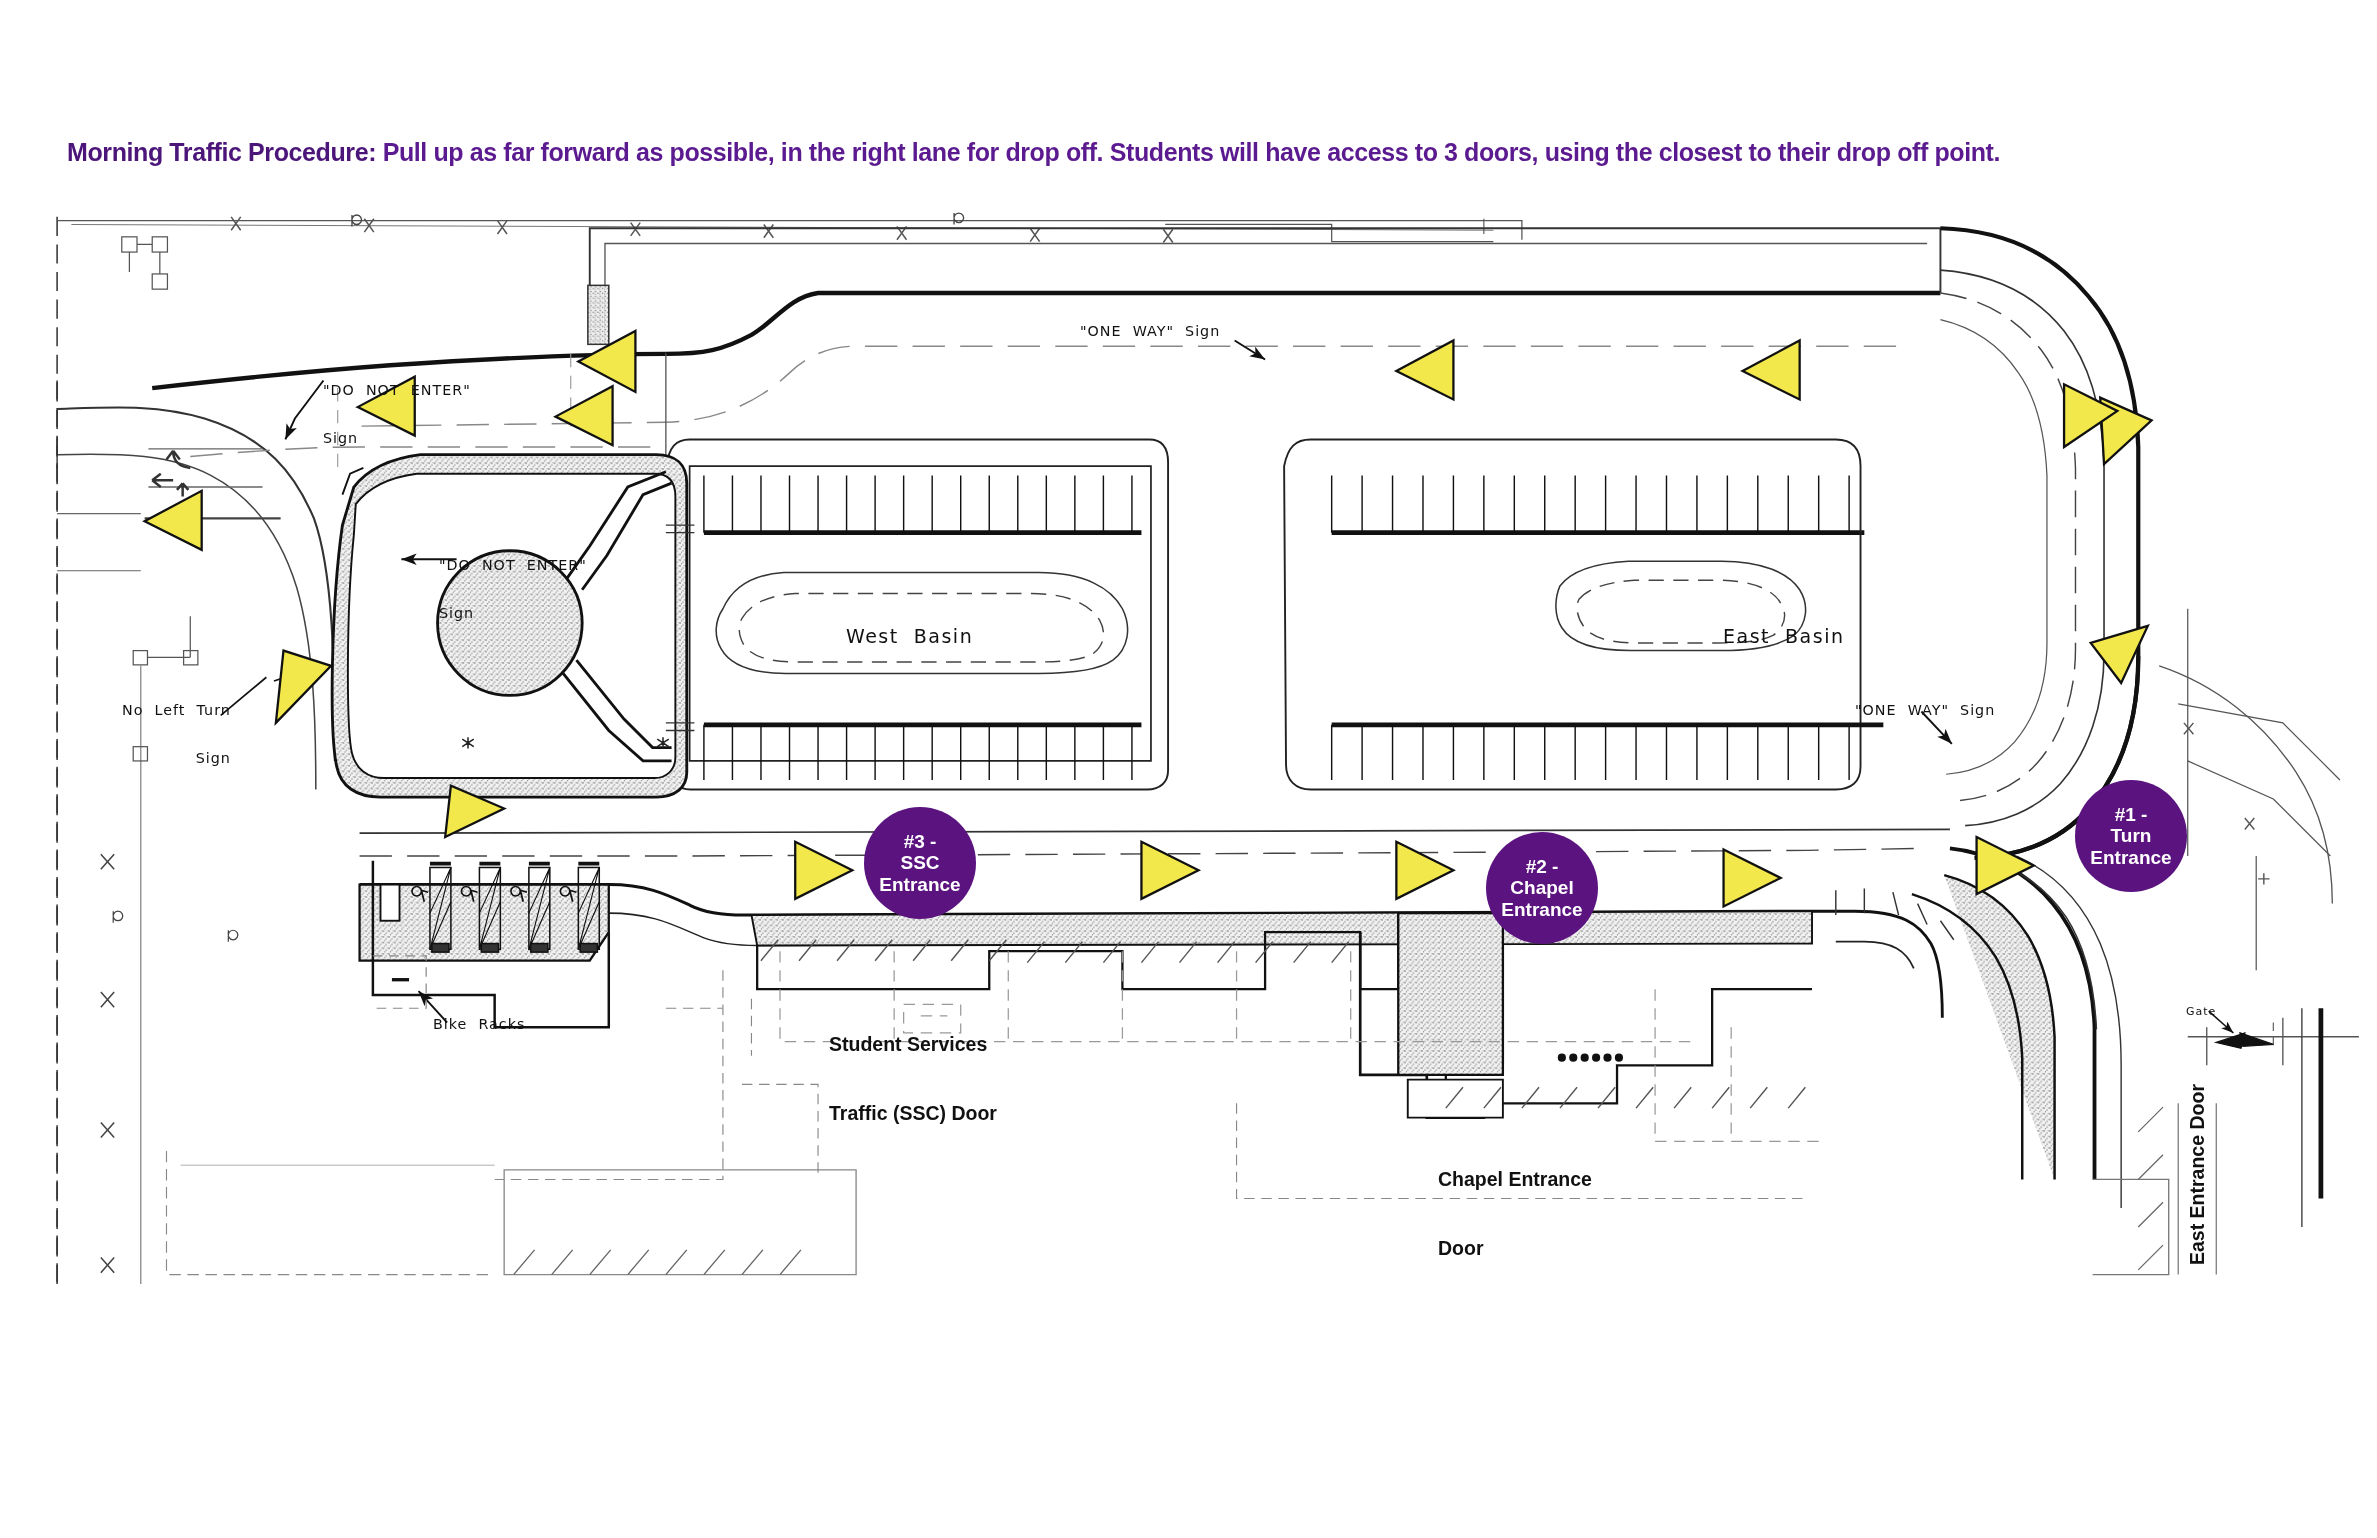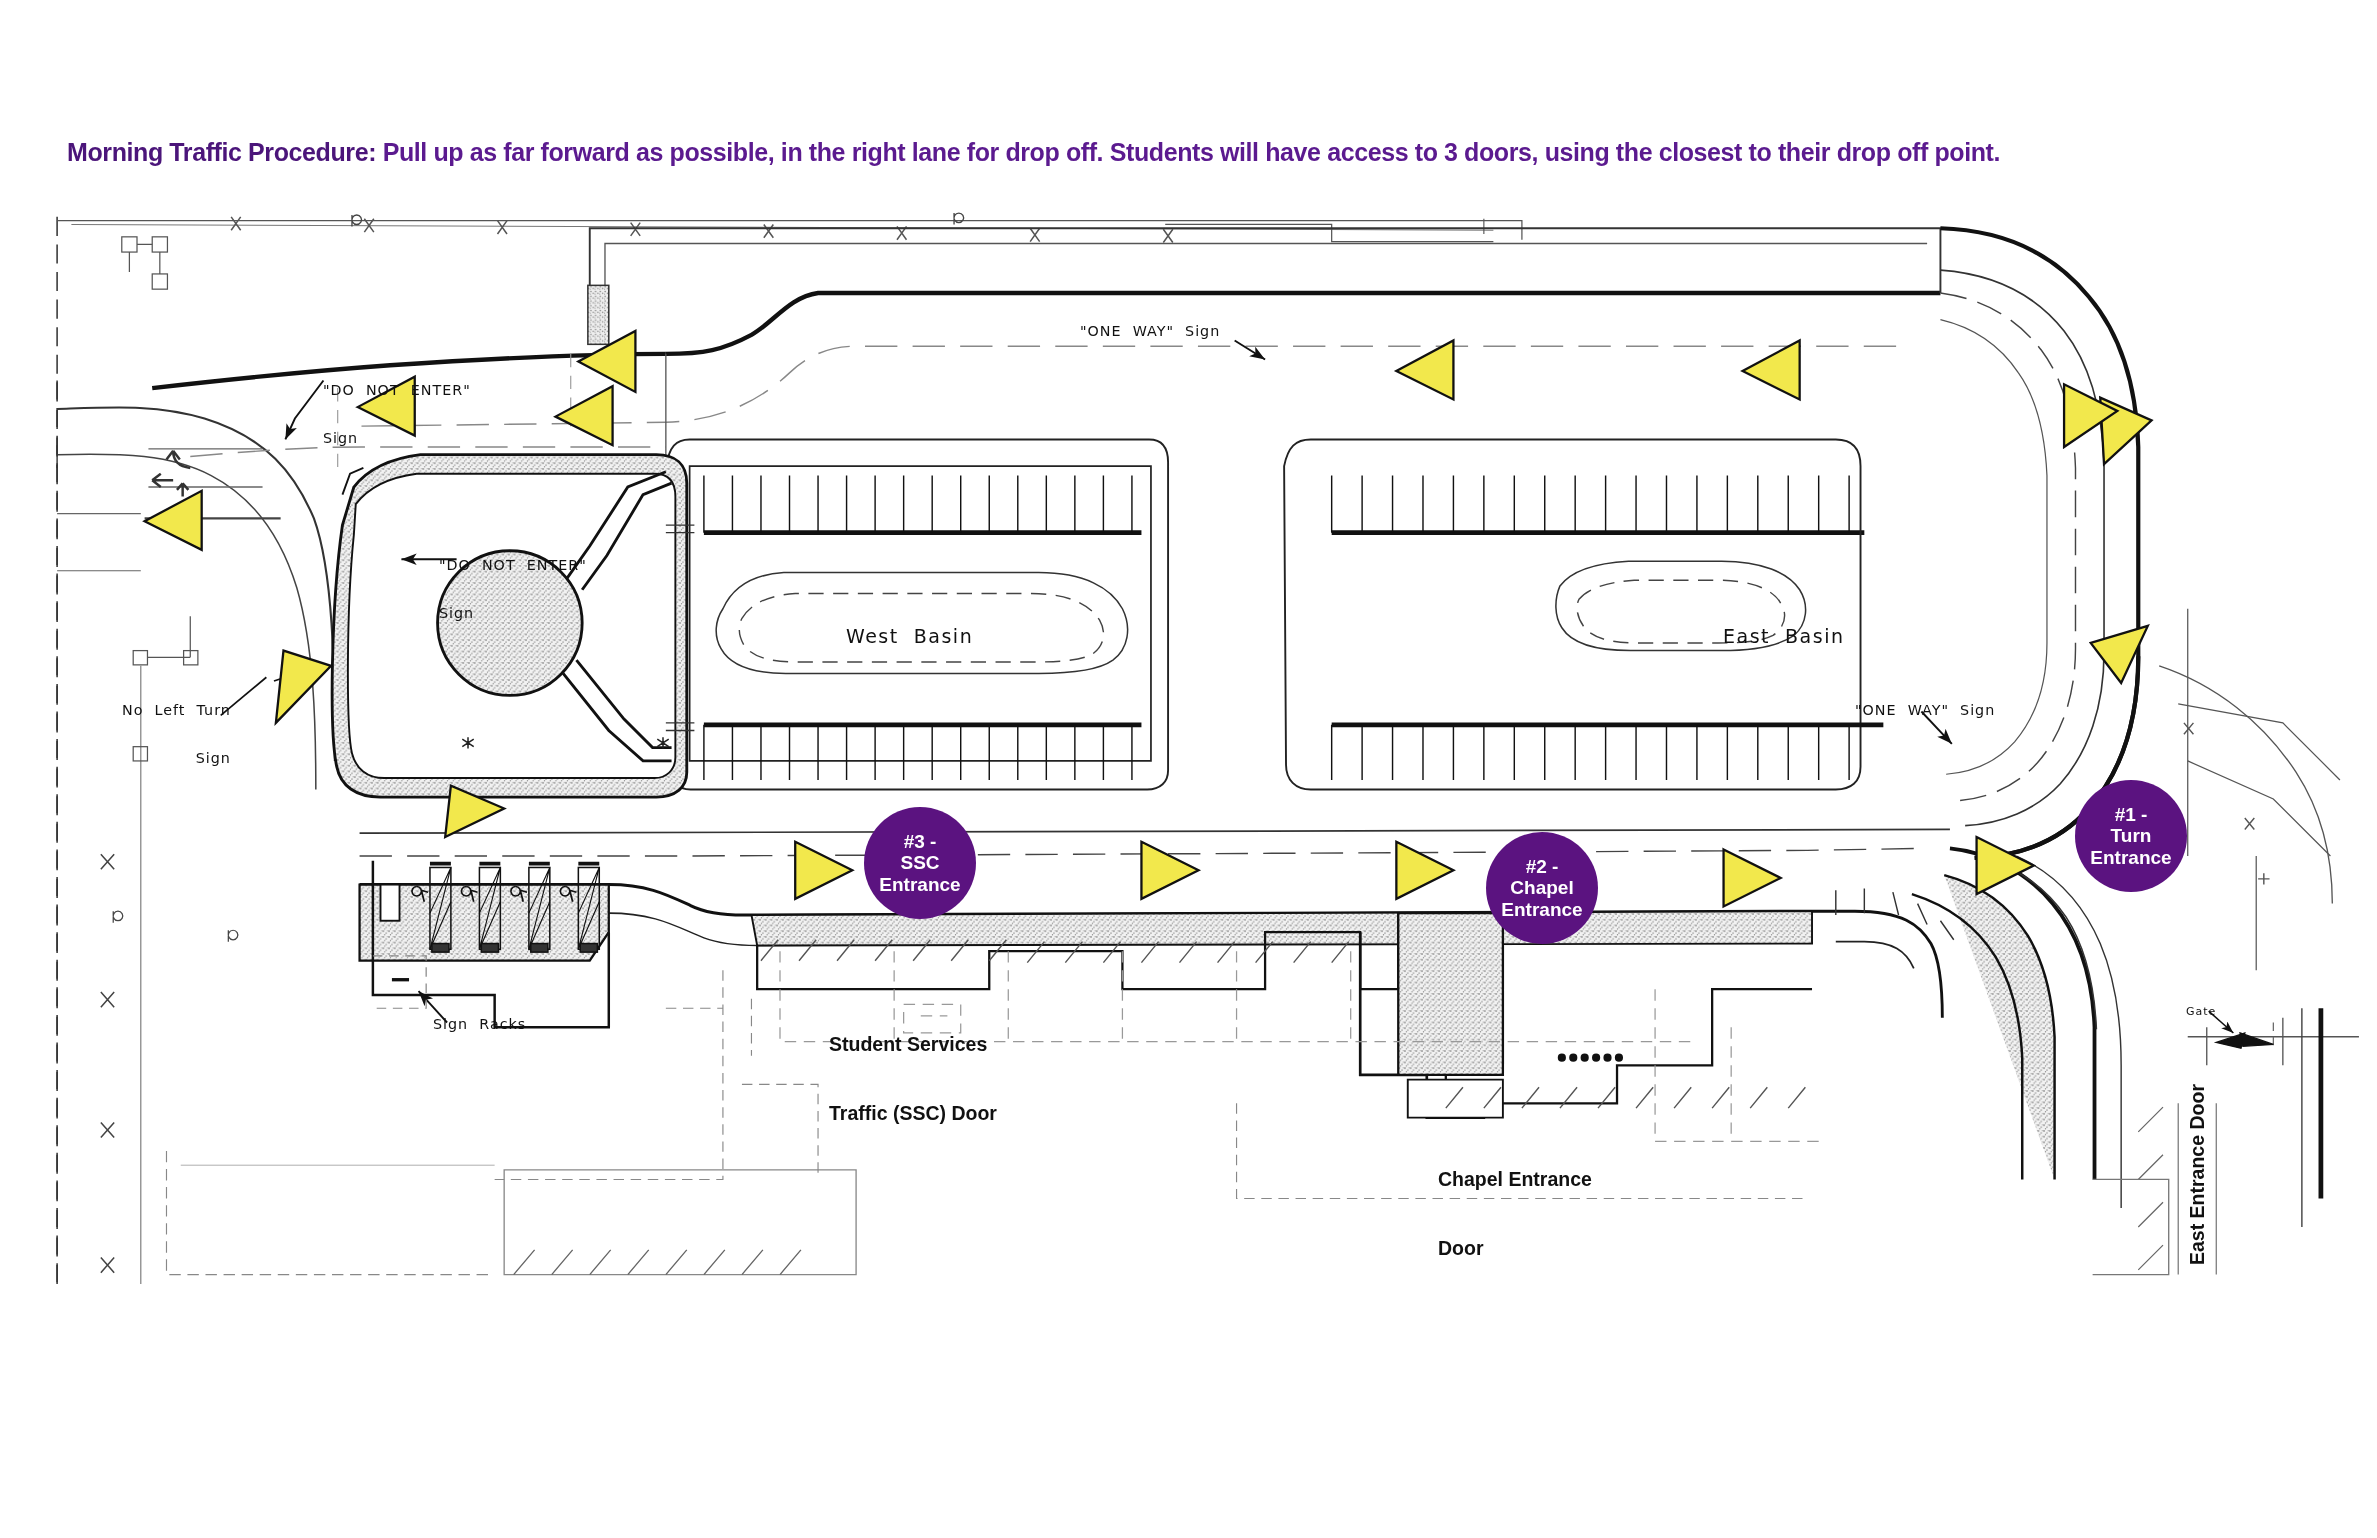--- a/index.html
+++ b/index.html
@@ -429,21 +429,21 @@
   </div>
 
   <div class="lbl lbl-eng" style="left:1080px;top:323px;">"ONE  WAY"  Sign</div>
 
   <div class="lbl lbl-eng" style="left:1855px;top:702px;">"ONE  WAY"  Sign</div>
 
   <div class="lbl lbl-basin" style="left:846px;top:625px;">West  Basin</div>
 
   <div class="lbl lbl-basin" style="left:1723px;top:625px;">East  Basin</div>
 
-  <div class="lbl lbl-eng" style="left:433px;top:1016px;">Sign  Racks</div>
+  <div class="lbl lbl-eng" style="left:433px;top:1016px;">Bike  Racks</div>
 
   <div class="lbl lbl-small" style="left:2186px;top:1005px;">Gate</div>
 
   <div class="lbl lbl-bold" style="left:829px;top:987px;width:285px;">
     <div>Student Services</div>
     <div>Traffic (SSC) Door</div>
   </div>
 
   <div class="lbl lbl-bold" style="left:1438px;top:1122px;width:285px;">
     <div>Chapel Entrance</div>

